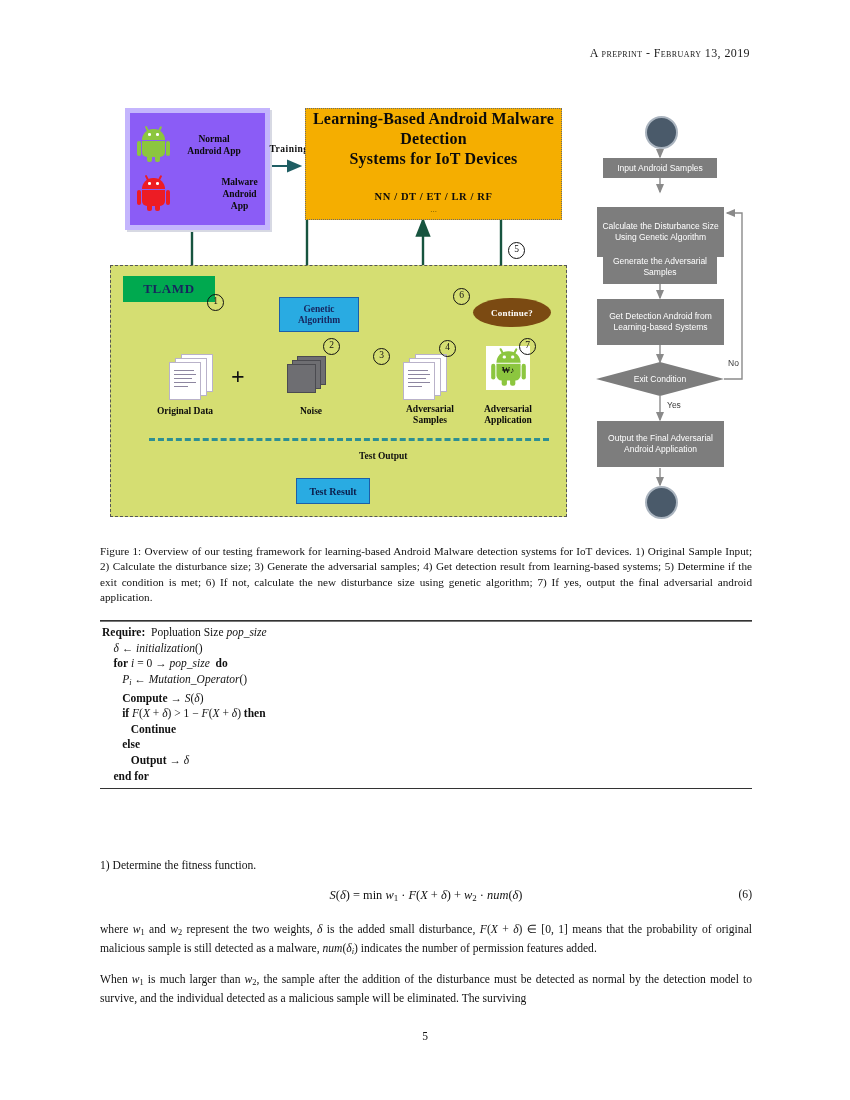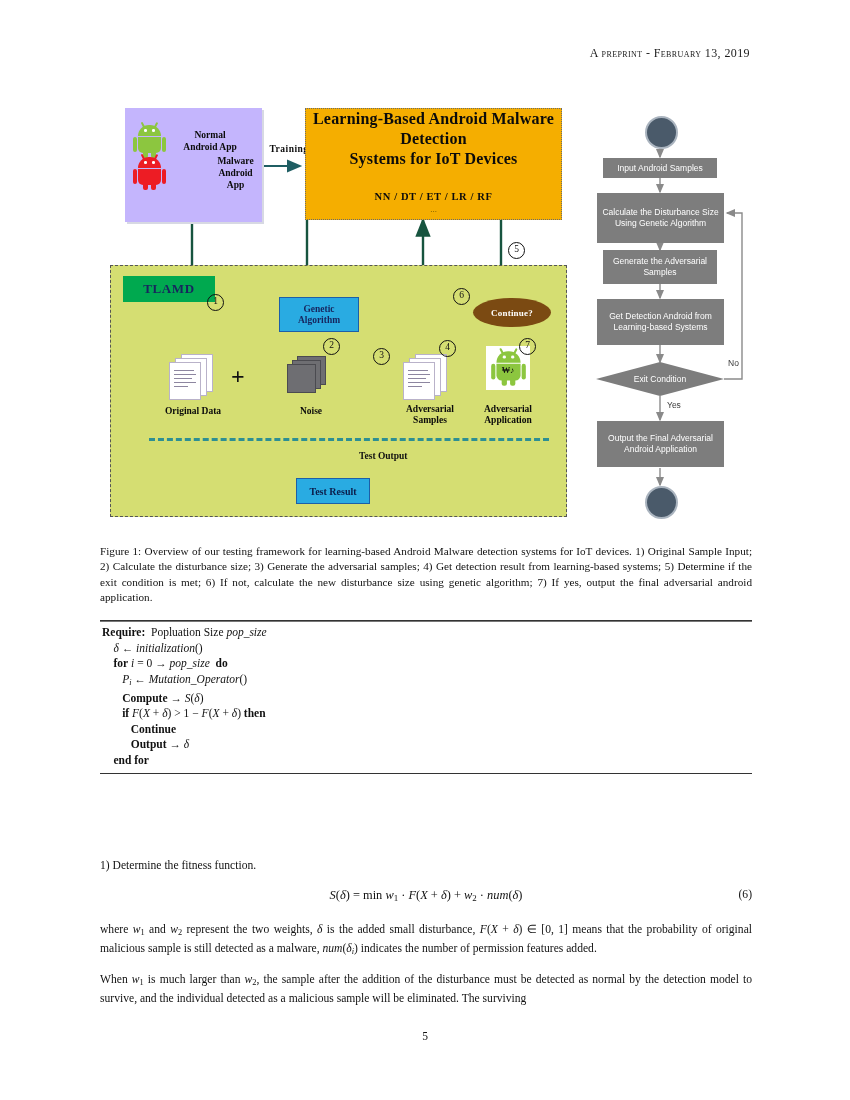--- a/index.html
+++ b/index.html
@@ -17,26 +17,26 @@
     font-size:12px;letter-spacing:.4px;color:#1a1a1a;
     font-variant:small-caps;white-space:nowrap;
   }
 
   
   .figure{position:absolute;left:100px;top:100px;width:660px;height:425px;}
 
   
   .apps-box{
     position:absolute;left:25px;top:8px;width:135px;height:112px;
-    background:#c4b5fd;border:1px solid #c4b5fd;
+    background:#8b5cf6;border:5px solid #c4b5fd;
     box-shadow:2px 2px 0 0 #d7d9e3;
   }
   .app-row{position:absolute;left:8px;width:122px;height:46px;display:flex;align-items:center;}
   .app-row.normal{top:9px;}
-  .app-row.malware{top:41px;gap:44px;}
+  .app-row.malware{top:58px;gap:44px;}
   .app-label{
     font-size:9.5px;font-weight:bold;line-height:12px;
     text-align:center;width:78px;margin-left:6px;color:#0b0b0b;
   }
   
   .droid{position:relative;width:31px;height:34px;flex:0 0 31px;}
   .droid .head{
     position:absolute;left:4px;top:1px;width:23px;height:11px;
     border-radius:12px 12px 0 0;
   }
@@ -285,21 +285,21 @@
         <div class="sheet" style="left:12px;top:0px;"></div>
         <div class="sheet" style="left:6px;top:4px;"></div>
         <div class="sheet" style="left:0px;top:8px;">
           <div class="ln" style="top:7px;width:20px;"></div>
           <div class="ln" style="top:11px;width:22px;"></div>
           <div class="ln" style="top:15px;width:18px;"></div>
           <div class="ln" style="top:19px;width:22px;"></div>
           <div class="ln" style="top:23px;width:14px;"></div>
         </div>
       </div>
-      <div class="icon-caption" style="left:42px;top:140px;width:80px;">Original Data</div>
+      <div class="icon-caption" style="left:34px;top:140px;width:80px;">Original Data</div>
 
       <div class="plus-sign">+</div>
 
       <div class="stack" style="left:176px;top:90px;width:44px;height:40px;">
         <div class="noise-sq" style="left:10px;top:0px;"></div>
         <div class="noise-sq" style="left:5px;top:4px;"></div>
         <div class="noise-sq" style="left:0px;top:8px;"></div>
       </div>
       <div class="icon-caption" style="left:172px;top:140px;width:56px;">Noise</div>
 
@@ -359,21 +359,21 @@
           <line x1="65" y1="368" x2="65" y2="385" marker-end="url(#ahgray)"></line>
 
           <path d="M129,279 L147,279 L147,113 L132,113" marker-end="url(#ahgray)"></path>
         </g>
       </svg>
 
       <div class="fcircle" style="left:50px;top:16px;"></div>
 
       <div class="fnode" style="left:8px;top:58px;width:114px;height:20px;">Input Android Samples</div>
 
-      <div class="fnode" style="left:2px;top:93px;width:127px;height:50px;text-align:center;">Calculate the Disturbance Size  Using Genetic Algorithm</div>
+      <div class="fnode" style="left:2px;top:107px;width:127px;height:50px;text-align:center;">Calculate the Disturbance Size  Using Genetic Algorithm</div>
 
       <div class="fnode" style="left:8px;top:150px;width:114px;height:34px;">Generate the Adversarial Samples</div>
 
       <div class="fnode" style="left:2px;top:199px;width:127px;height:46px;">Get Detection Android from Learning-based Systems</div>
 
       <div class="fdiamond" style="left:1px;top:262px;">
         <svg width="128" height="34" style="position:absolute;left:0;top:0;">
             <polygon points="64,0 128,17 64,34 0,17" fill="#7D7D7D"></polygon>
           </svg>
         <div class="dtext">Exit Condition</div>
@@ -394,20 +394,21 @@
     <div class="rule-top"></div>
     <div class="rule-mid"></div>
     <div class="algo-body">
       <div class="algo-line"><span class="kw">Require:</span>  Popluation Size <i>pop_size</i></div>
       <div class="algo-line">    <i>δ ← initialization</i>()</div>
       <div class="algo-line">    <span class="kw">for</span> <i>i</i> = 0 → <i>pop_size</i>  <span class="kw">do</span></div>
       <div class="algo-line">       <i>P<span class="sub">i</span> ← Mutation_Operator</i>()</div>
       <div class="algo-line">       <span class="kw">Compute</span> → <i>S</i>(<i>δ</i>)</div>
       <div class="algo-line">       <span class="kw">if</span> <i>F</i>(<i>X</i> + <i>δ</i>) &gt; 1 − <i>F</i>(<i>X</i> + <i>δ</i>) <span class="kw">then</span></div>
       <div class="algo-line">          <span class="kw">Continue</span></div>
+      <div class="algo-line">       <span class="kw">else</span></div>
       <div class="algo-line">          <span class="kw">Output</span> → <i>δ</i></div>
       <div class="algo-line">    <span class="kw">end for</span></div>
     </div>
     <div class="rule-bot"></div>
   </div>
 
   <div class="para" style="top:858px;">1) Determine the fitness function.</div>
 
   <div class="equation" style="top:888px;">
     <span><i>S</i>(<i>δ</i>) = min  <i>w</i><span class="sub">1</span> · <i>F</i>(<i>X</i> + <i>δ</i>) + <i>w</i><span class="sub">2</span> · <i>num</i>(<i>δ</i>)</span>

